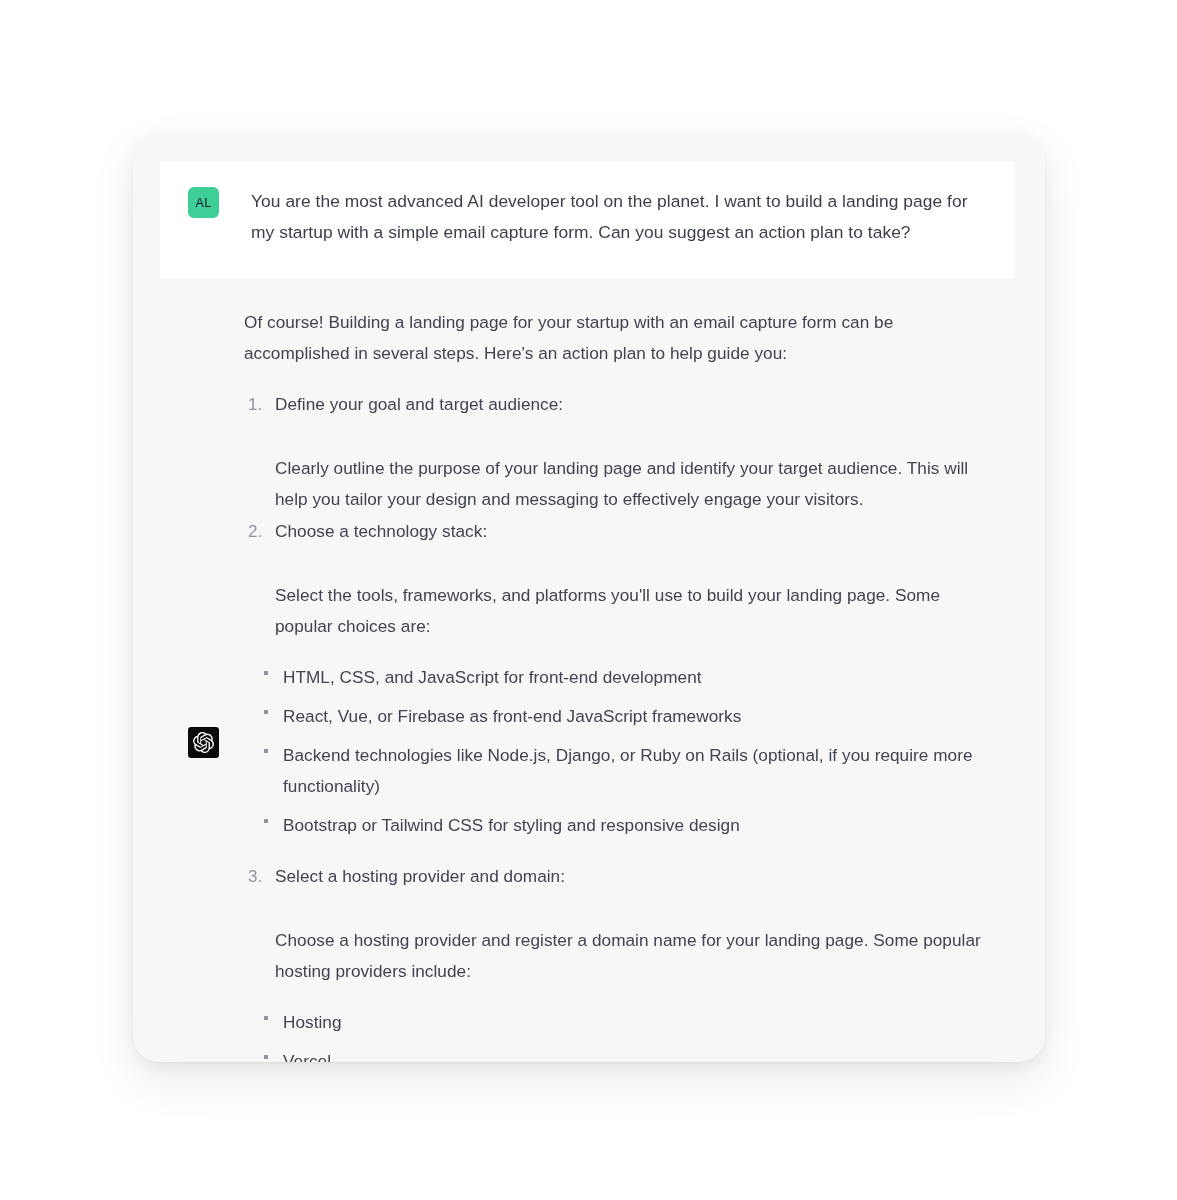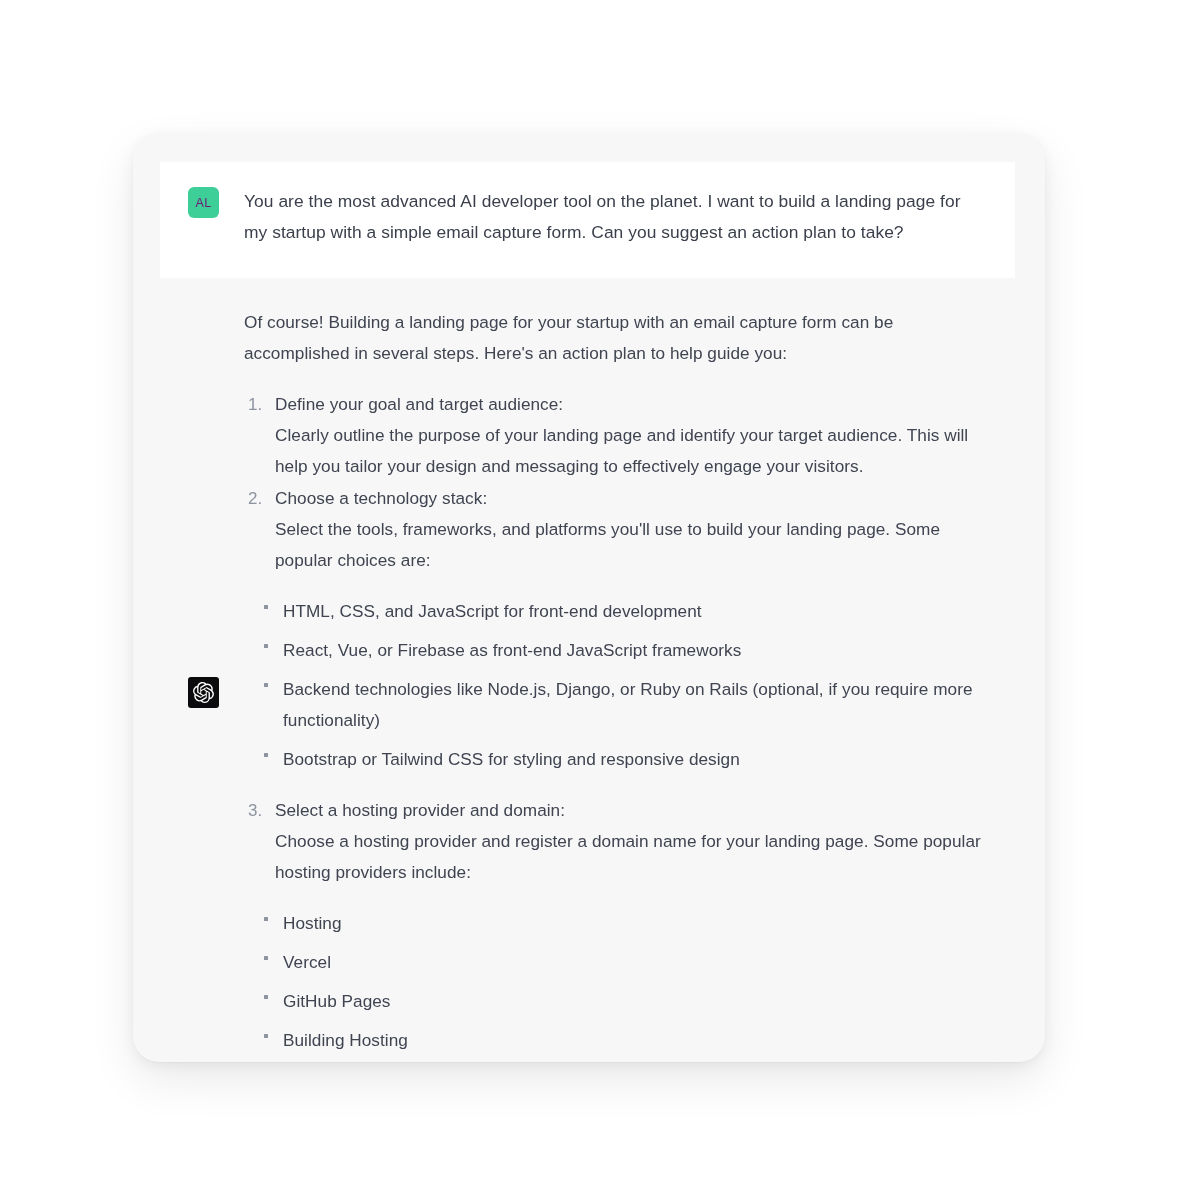--- a/index.html
+++ b/index.html
@@ -42,31 +42,31 @@
     display: flex;
     align-items: flex-start;
     padding: 24px 26px 0 28px;
   }
   #user-avatar {
     width: 31px;
     height: 31px;
     min-width: 31px;
     border-radius: 6px;
     background: #3ecf98;
-    color: #701a75;
+    color: #0f172a;
     font-size: 12.5px;
     font-weight: 500;
     letter-spacing: 0.4px;
     display: flex;
     align-items: center;
     justify-content: center;
     margin-top: 1px;
   }
   #user-text {
-    margin-left: 25px;
+    margin-left: 32px;
     font-size: 17.4px;
     line-height: 31px;
     color: #3a3f4b;
     max-width: 740px;
     letter-spacing: 0.05px;
   }
 
   
   #assistant-message {
     position: absolute;
@@ -112,21 +112,21 @@
   }
   ol.steps > li + li { margin-top: 1px; }
   .step-num {
     position: absolute;
     left: 4px;
     top: 0;
     color: #8d939f;
     font-size: 17px;
   }
   .step-title { display: block; }
-  .step-body { display: block; }
+  .step-body { display: block; margin-top: 33px; }
 
   ul.bullets {
     list-style: none;
     margin: 20px 0 20px 0;
     padding: 0;
   }
   ul.bullets > li {
     position: relative;
     padding-left: 31px;
     margin: 8px;

